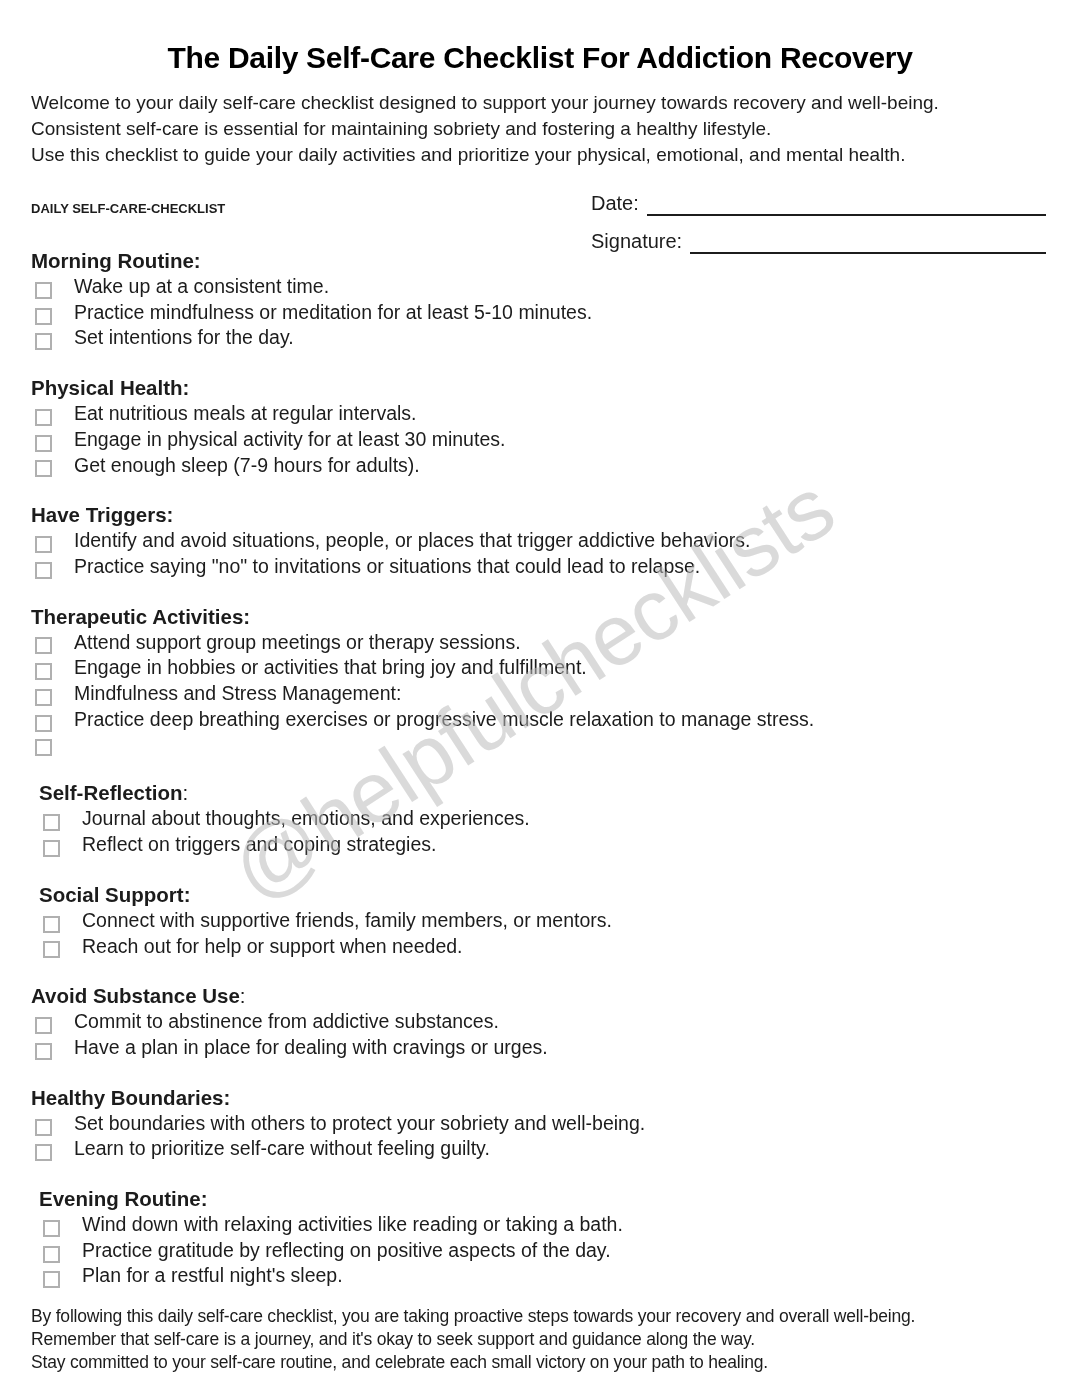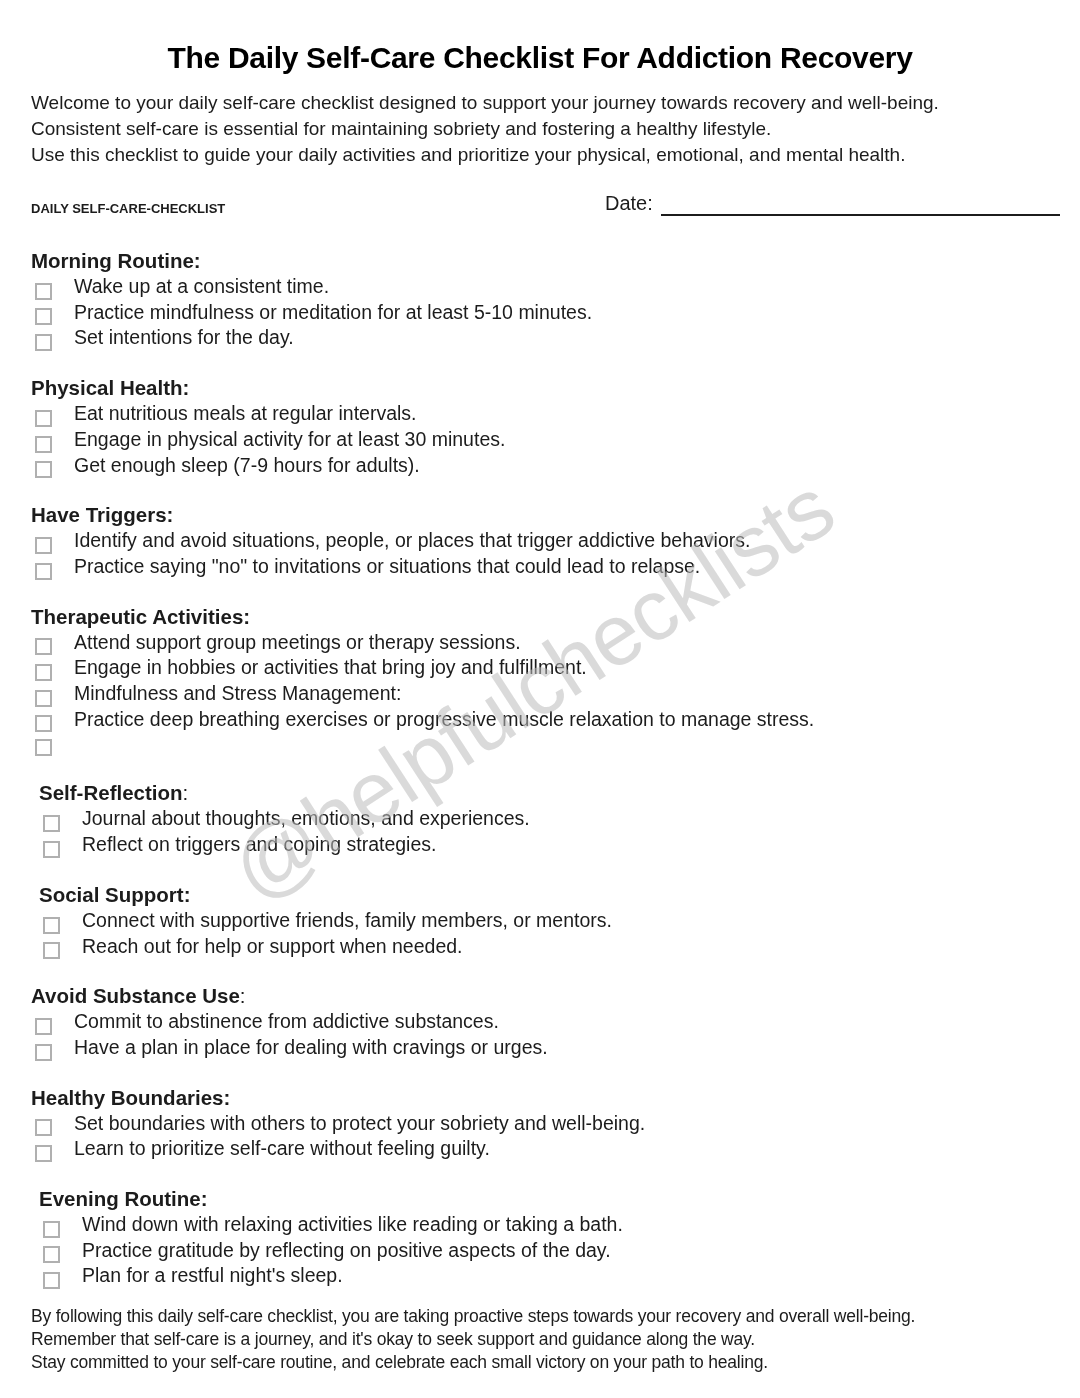--- a/index.html
+++ b/index.html
@@ -32,21 +32,21 @@
     margin-top:28px;
     height:26px;
   }
   .checklist-label{
     font-size:13px;
     font-weight:bold;
     line-height:26px;
   }
   .date-block{
     position:absolute;
-    left:574px;
+    left:560px;
     top:-6px;
     width:455px;
   }
   .fill-row{
     display:flex;
     align-items:flex-end;
     font-size:20px;
     line-height:26px;
   }
   .fill-row + .fill-row{ margin-top:12px; }
@@ -60,21 +60,21 @@
   .sec.first{ margin-top:26px; }
   .sec.indent{ padding-left:8px; }
   .sec-h{
     font-size:20.5px;
     font-weight:bold;
     line-height:26px;
   }
   .sec-h .colon{ font-weight:normal; }
   .item{
     display:flex;
-    align-items:flex-end;
+    align-items:center;
     font-size:19.5px;
     line-height:25.7px;
   }
   .cb{
     flex:0 0 auto;
     width:13px;
     height:13px;
     border:2px solid #b0b0b0;
     background:#fff;
     margin:7px 0 0 4px;
@@ -117,20 +117,24 @@
 
   <div class="content">
 
     <div class="hdr-row">
       <div class="checklist-label">DAILY SELF-CARE-CHECKLIST</div>
       <div class="date-block">
         <div class="fill-row">
           <span class="fill-label">Date:</span>
           <span class="fill-line"></span>
         </div>
+        <div class="fill-row">
+          <span class="fill-label">Signature:</span>
+          <span class="fill-line"></span>
+        </div>
       </div>
     </div>
 
     <div class="sec first">
       <div class="sec-h"><span>Morning Routine:</span><span class="colon"></span></div>
       <div class="item">
           <span class="cb"></span>
           <span class="item-text">Wake up at a consistent time.</span>
         </div>
       <div class="item">

